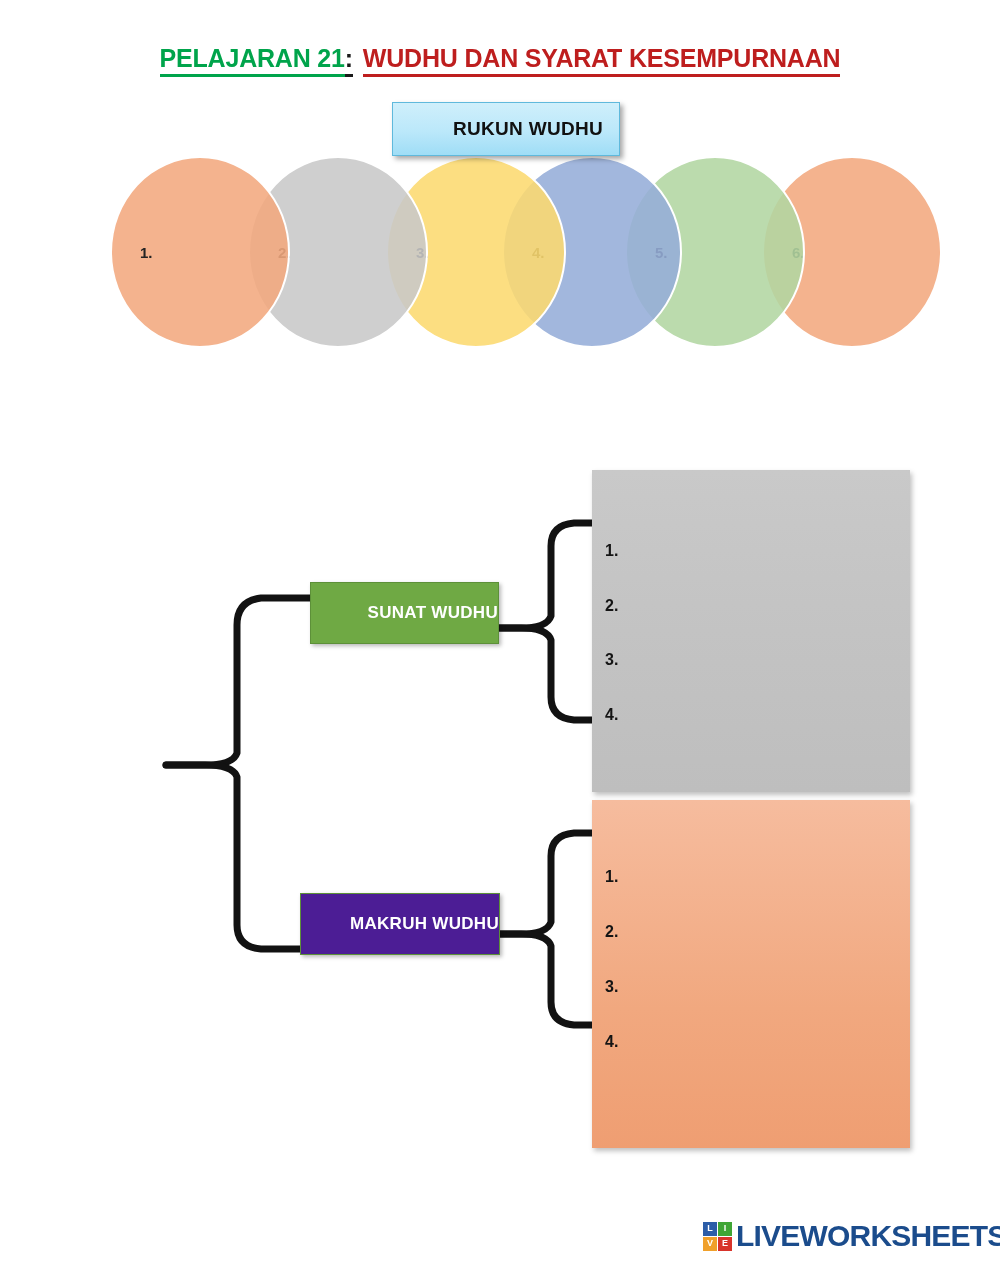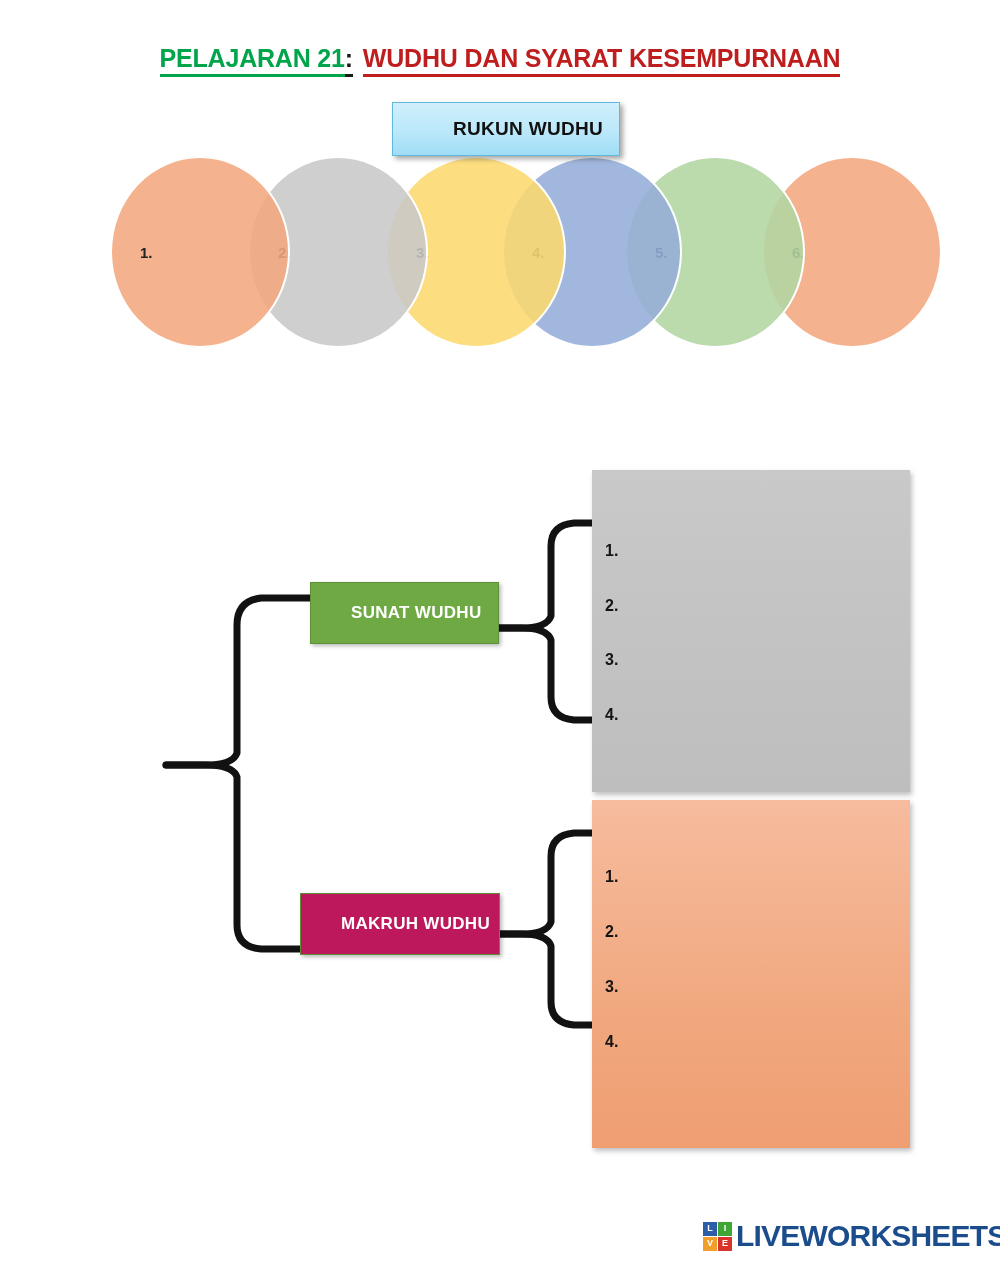--- a/index.html
+++ b/index.html
@@ -115,21 +115,21 @@
     width: 1000px;
     height: 1263px;
     pointer-events: none;
   }
 
   .node {
     position: absolute;
     box-sizing: border-box;
     display: flex;
     align-items: center;
-    justify-content: flex-start;
+    justify-content: flex-end;
     z-index: 4;
     padding-left: 40px;
   }
   #node-wudhu {
     left: 61px;
     top: 739px;
     width: 105px;
     height: 53px;
     background: #A4B4DC;
     border: 1px solid #9aa4b8;
@@ -148,21 +148,21 @@
     height: 62px;
     background: #6FA944;
     border: 1px solid #5d9039;
     box-shadow: 2px 2px 4px rgba(0,0,0,0.28);
   }
   #node-makruh {
     left: 300px;
     top: 893px;
     width: 200px;
     height: 62px;
-    background: #be185d;
+    background: #4c1d95;
     border: 1px solid #5d9039;
     box-shadow: 2px 2px 4px rgba(0,0,0,0.28);
   }
   #node-sunat .label, #node-makruh .label {
     font-size: 17px;
     font-weight: bold;
     color: #ffffff;
     letter-spacing: 0.3px;
   }
 

